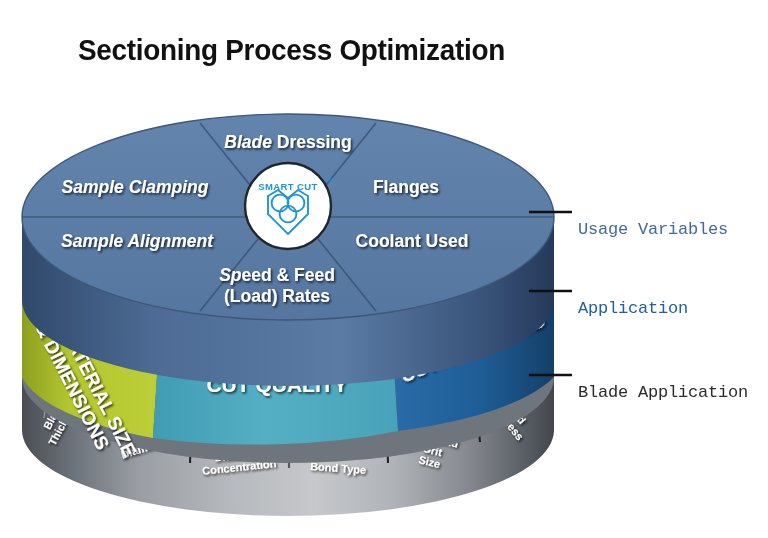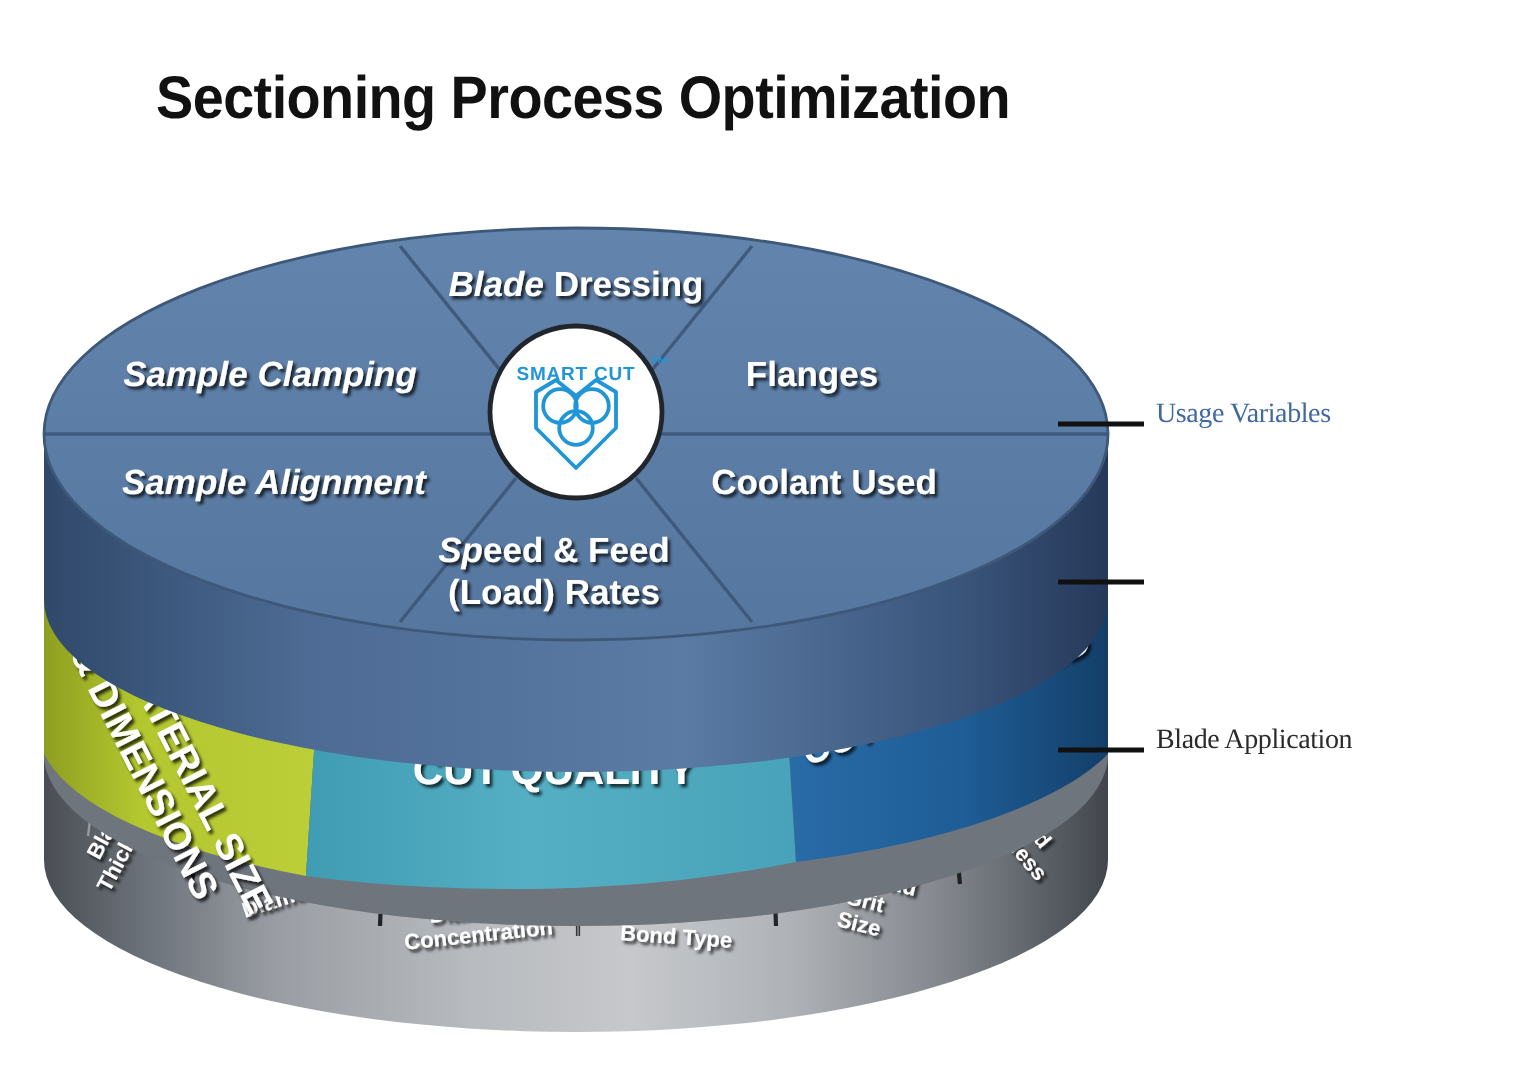--- a/index.html
+++ b/index.html
@@ -36,23 +36,24 @@
   }
   svg#diagram {
     position: absolute;
     left: 0;
     top: 0;
   }
   
   .callout {
     position: absolute;
     white-space: nowrap;
-    font-family: Liberation Serif, serif;
-    font-size: 14px;
+    font-family: Liberation Mono, monospace;
+    font-size: 17px;
     letter-spacing: -0.2px;
+    margin-top: 20px;
   }
   #callout-usage   { left: 578px; top: 200px; color: #41699E; }
   #callout-app     { left: 578px; top: 279px; color: #1F5FA4; }
   #callout-blade   { left: 578px; top: 363px; color: #2B2B2B; }
 
   
   .top-label {
     font-family: "Liberation Sans", sans-serif;
     font-weight: bold;
     font-size: 17.5px;
@@ -269,15 +270,16 @@
     </g>
 
     <g stroke="#111111" stroke-width="2.4">
       <line x1="529" y1="212" x2="572" y2="212"></line>
       <line x1="529" y1="291" x2="572" y2="291"></line>
       <line x1="529" y1="375" x2="572" y2="375"></line>
     </g>
   </svg>
 
   <div class="callout" id="callout-usage">Usage Variables</div>
+  <div class="callout" id="callout-app">Application</div>
   <div class="callout" id="callout-blade">Blade Application</div>
 
 </div>
 
 </body></html>

